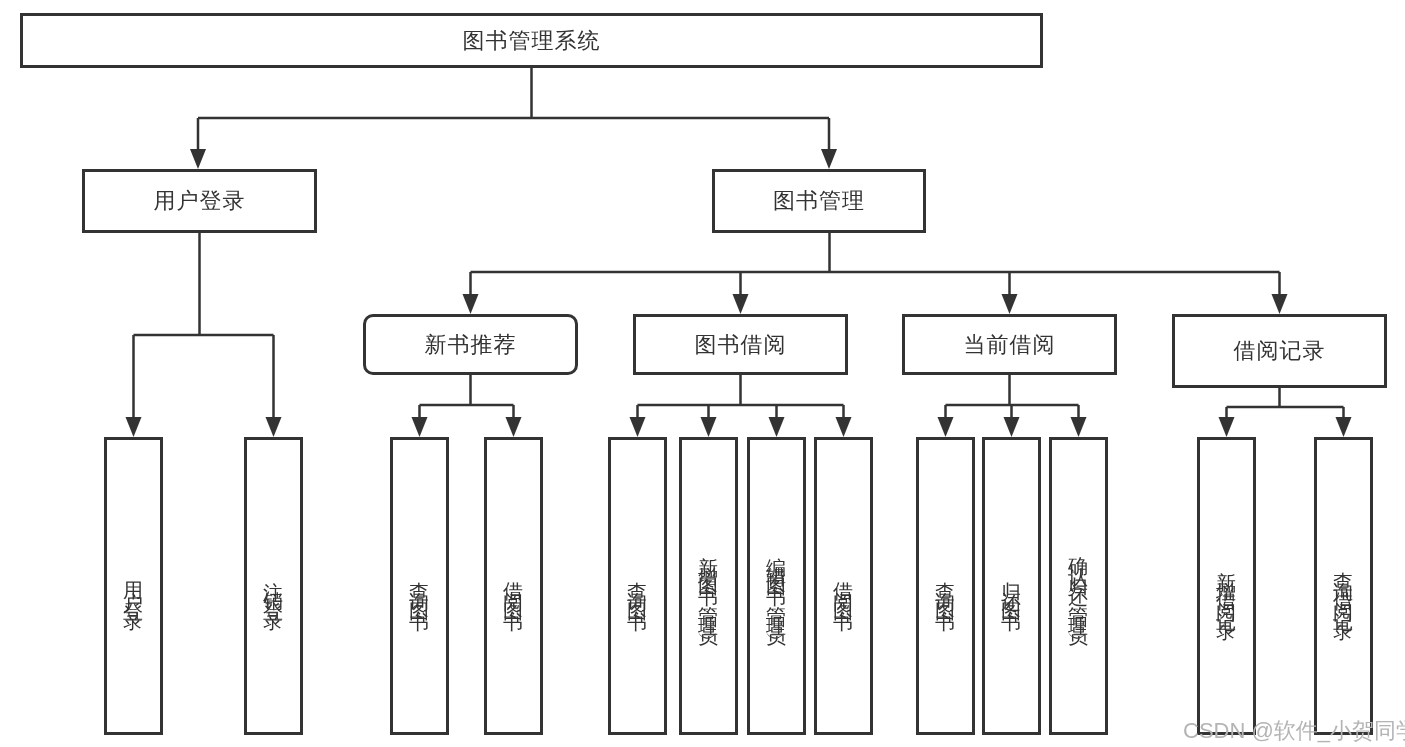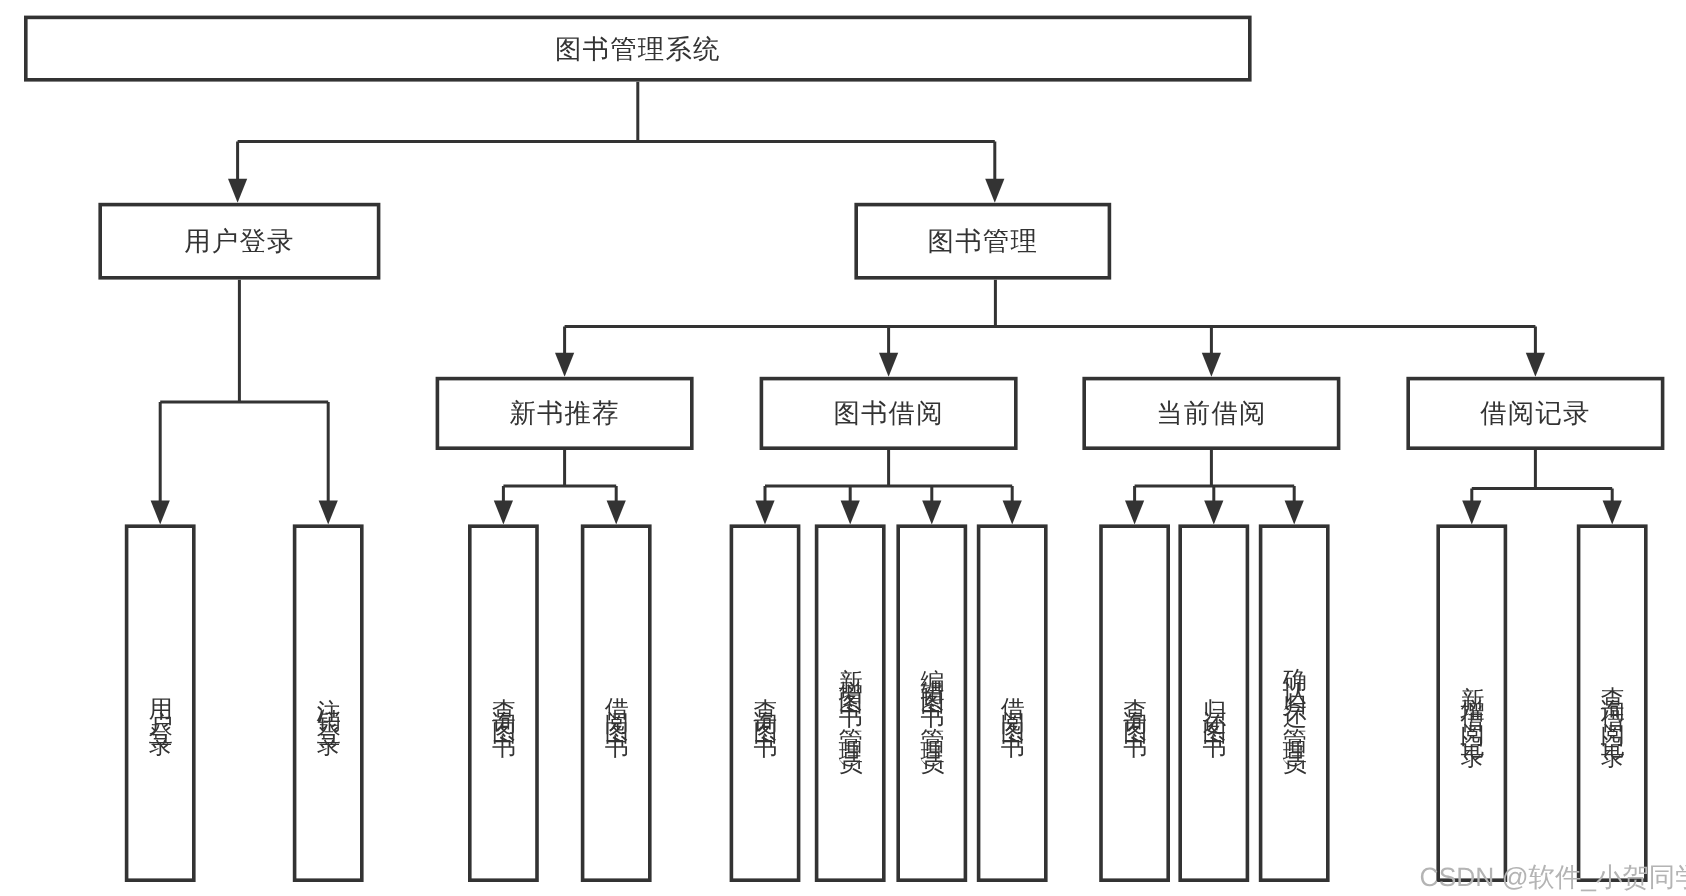--- a/index.html
+++ b/index.html
@@ -17,24 +17,24 @@
   }
   .h-node { font-size:22px; letter-spacing:1px; }
   .v-node {
     writing-mode:vertical-rl; text-orientation:mixed;
     font-size:20px; letter-spacing:10px; line-height:1; padding:8px 0;
   }
   
   #n-root   { left:20px;   top:13px;  width:1023px; height:55px; }
   #n-ulogin { left:82px;   top:169px; width:235px;  height:64px; }
   #n-bmgmt  { left:712px;  top:169px; width:214px;  height:64px; }
-  #n-nbr    { left:363px;  top:314px; width:215px;  height:61px; }
+  #n-nbr    { left:363px;  top:314px; width:215px;  height:61px;border-radius:10px; }
   #n-bb     { left:633px;  top:314px; width:215px;  height:61px; }
   #n-cb     { left:902px;  top:314px; width:215px;  height:61px; }
-  #n-br     { left:1172px; top:314px; width:215px;  height:61px; }
+  #n-br     { left:1172px; top:314px; width:215px;  height:74px; }
   .leaf     { top:437px; width:59px; height:298px; }
   #l-ul-login  { left:104px; }
   #l-ul-logout { left:244px; }
   #l-nbr-query  { left:390px; }
   #l-nbr-borrow { left:484px; }
   #l-bb-query  { left:608px; }
   #l-bb-add    { left:679px; }
   #l-bb-edit   { left:747px; }
   #l-bb-borrow { left:814px; }
   #l-cb-query   { left:916px; }

